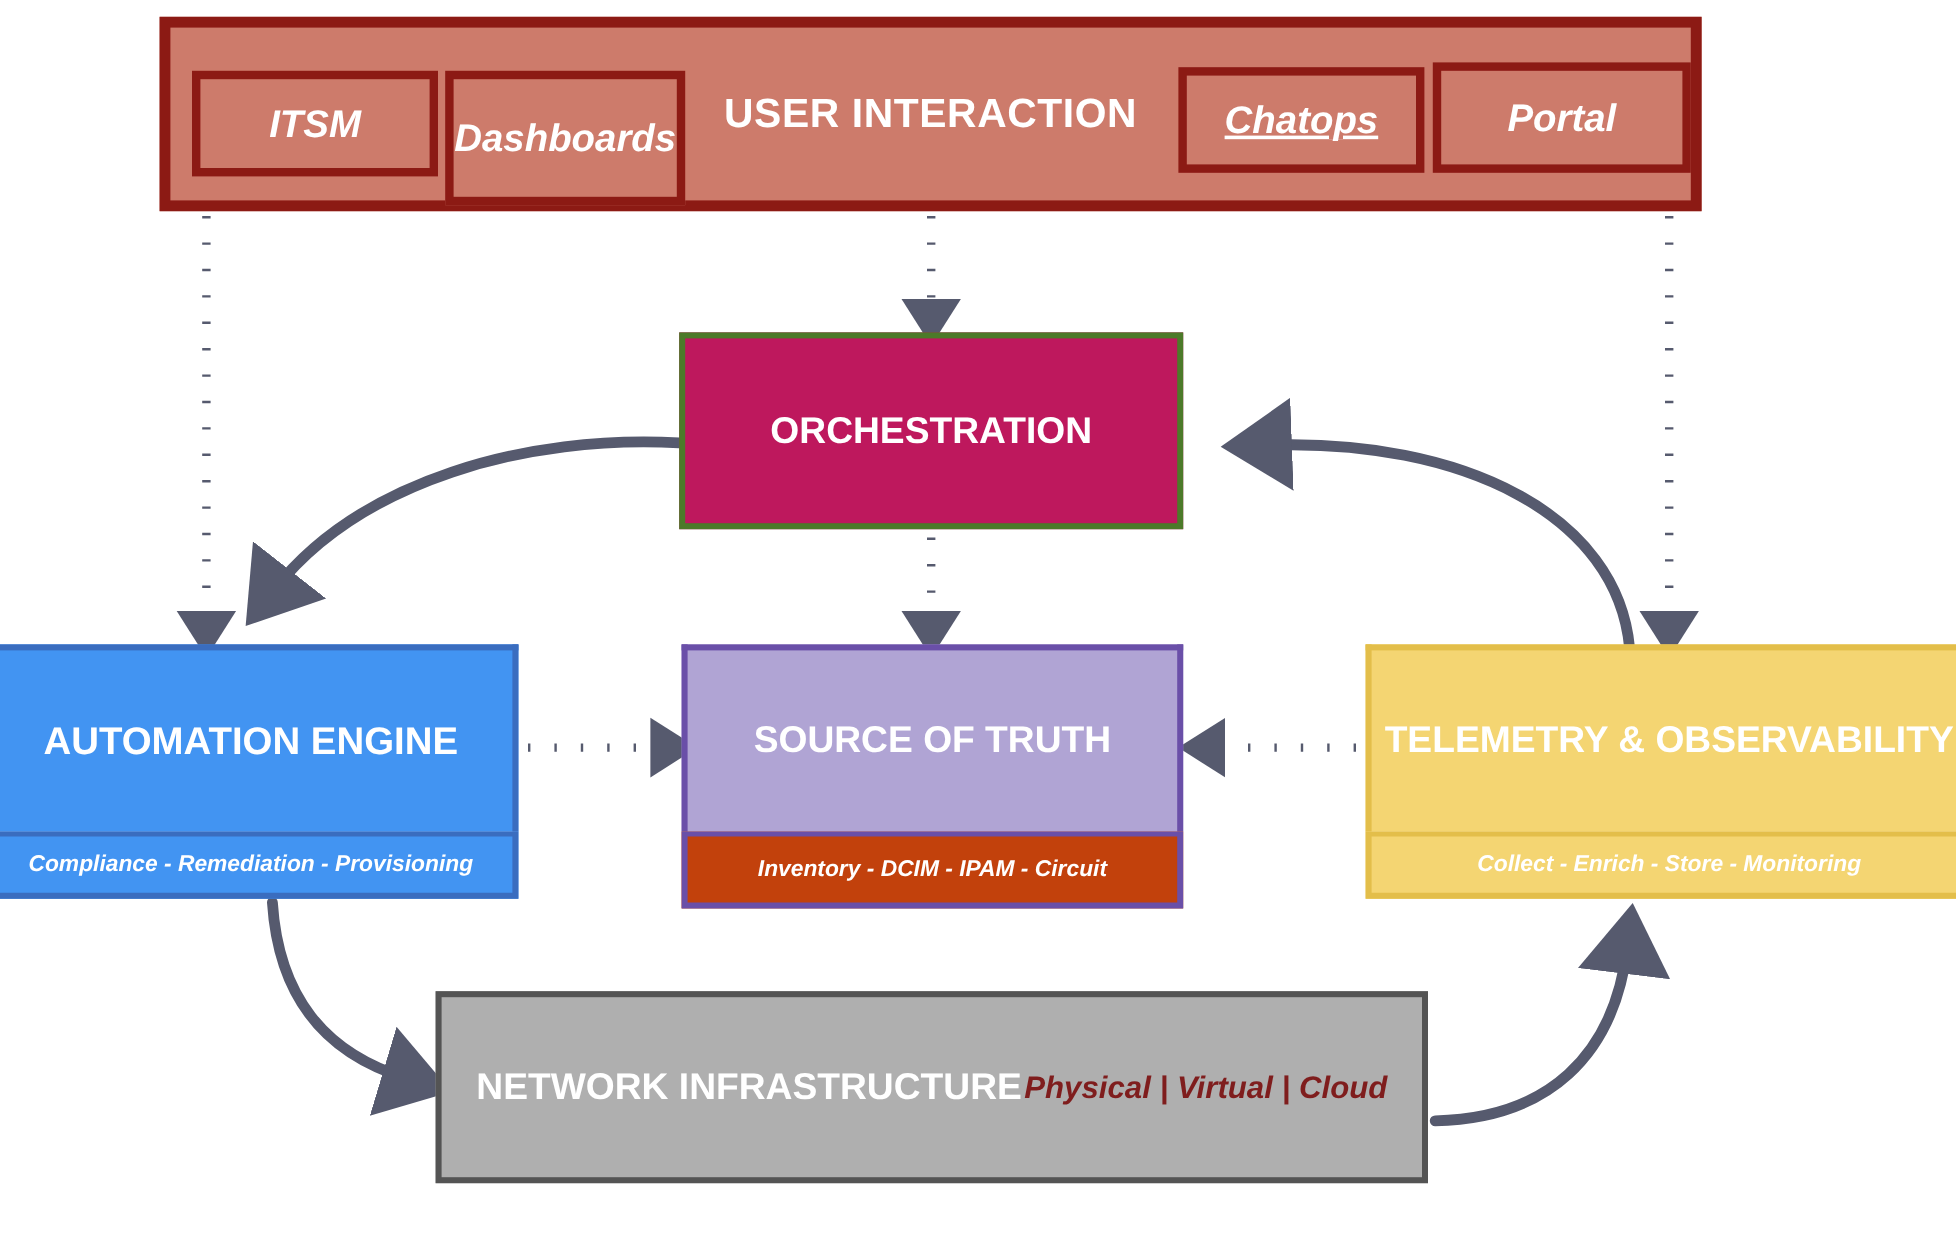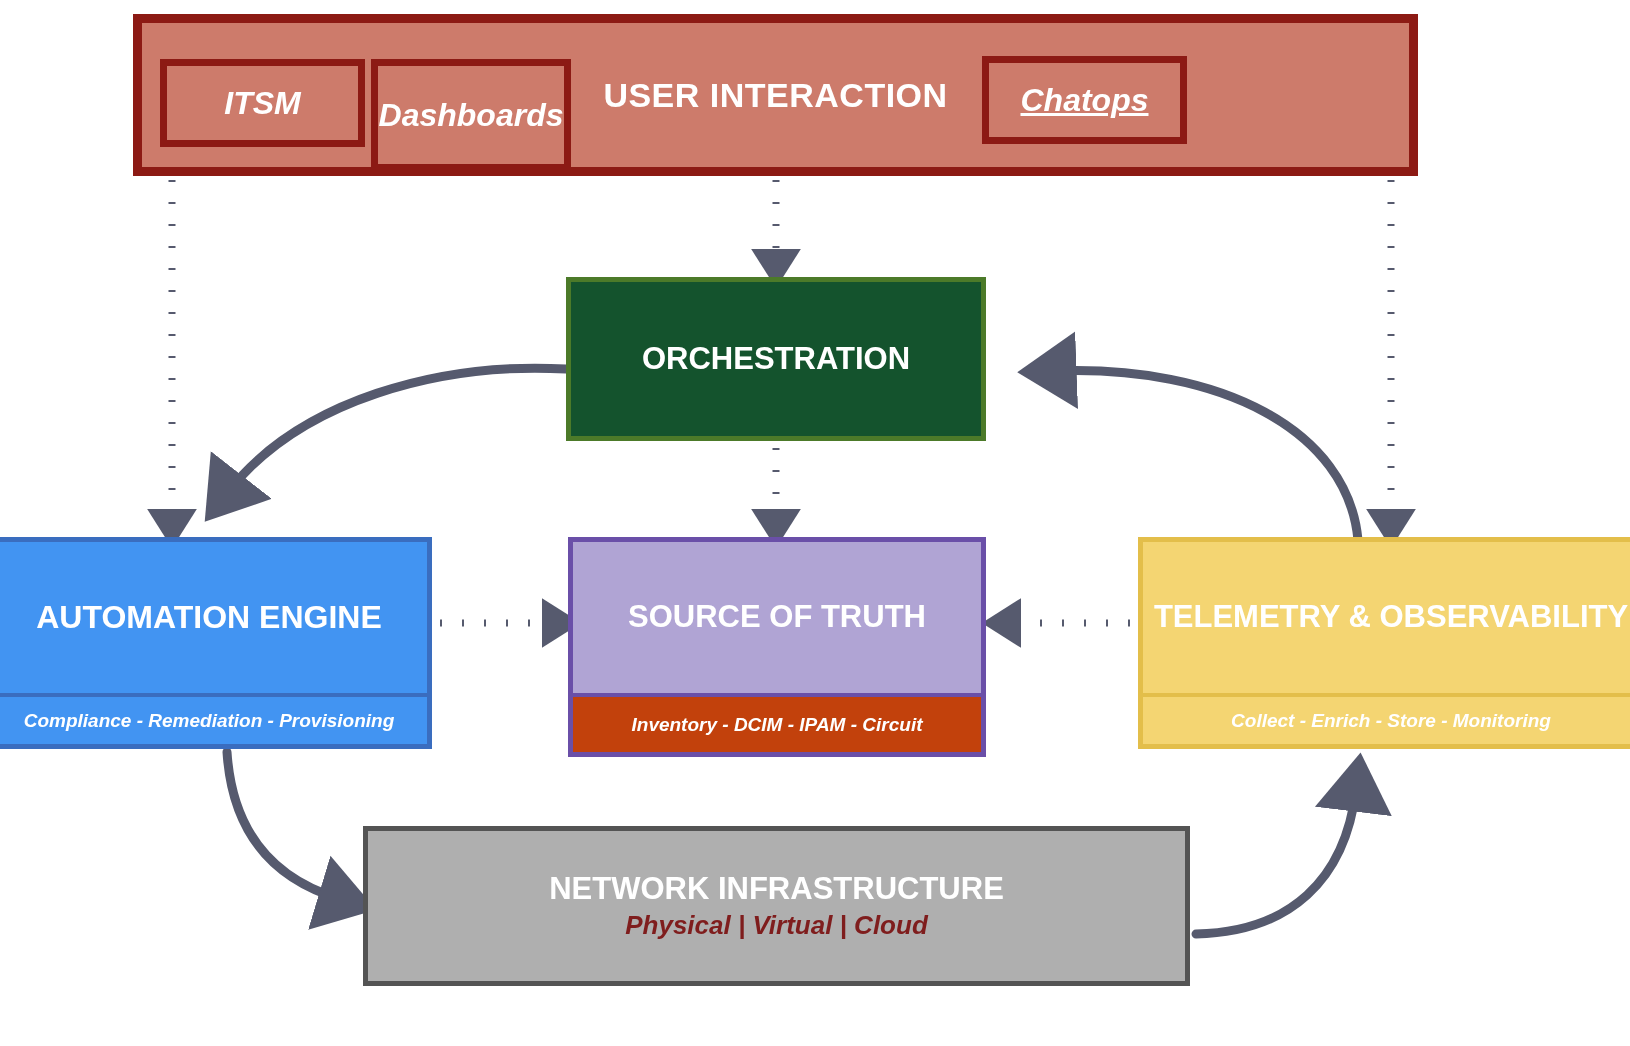--- a/index.html
+++ b/index.html
@@ -95,21 +95,21 @@
     font-size: 19px;
     white-space: nowrap;
   }
 
   
   .orch {
     left: 566px; top: 277px; width: 420px; height: 164px;
   }
   .orch .node-main {
     width: 100%; height: 100%;
-    background: #14532d;
+    background: #be185d;
     border: 5px solid #4C7A29;
     font-size: 31px;
   }
 
   
   .auto {
     left: -14px; top: 537px; width: 446px; height: 212px;
   }
   .auto .node-main {
     width: 100%; height: 156px;
@@ -162,21 +162,20 @@
   }
 
   
   .netinf {
     left: 363px; top: 826px; width: 827px; height: 160px;
   }
   .netinf .node-main {
     width: 100%; height: 100%;
     background: #AFAFAF;
     border: 5px solid #545454;
-    flex-direction: column;
     gap: 2px;
     align-items: center;
   }
   .netinf-title {
     font-size: 31px;
     font-weight: bold;
     color: #ffffff;
   }
   .netinf-subtitle {
     font-size: 26px;
@@ -226,20 +225,23 @@
 
     <div class="chip chip-itsm">
       <span>ITSM</span>
     </div>
     <div class="chip chip-dash">
       <span>Dashboards</span>
     </div>
     <div class="chip chip-chatops">
       <span>Chatops</span>
     </div>
+    <div class="chip chip-portal">
+      <span>Portal</span>
+    </div>
   </div>
 
   <div class="node orch">
     <div class="node-main">ORCHESTRATION</div>
   </div>
 
   <div class="node auto">
     <div class="node-main">AUTOMATION ENGINE</div>
     <div class="node-sub">Compliance - Remediation - Provisioning</div>
   </div>

